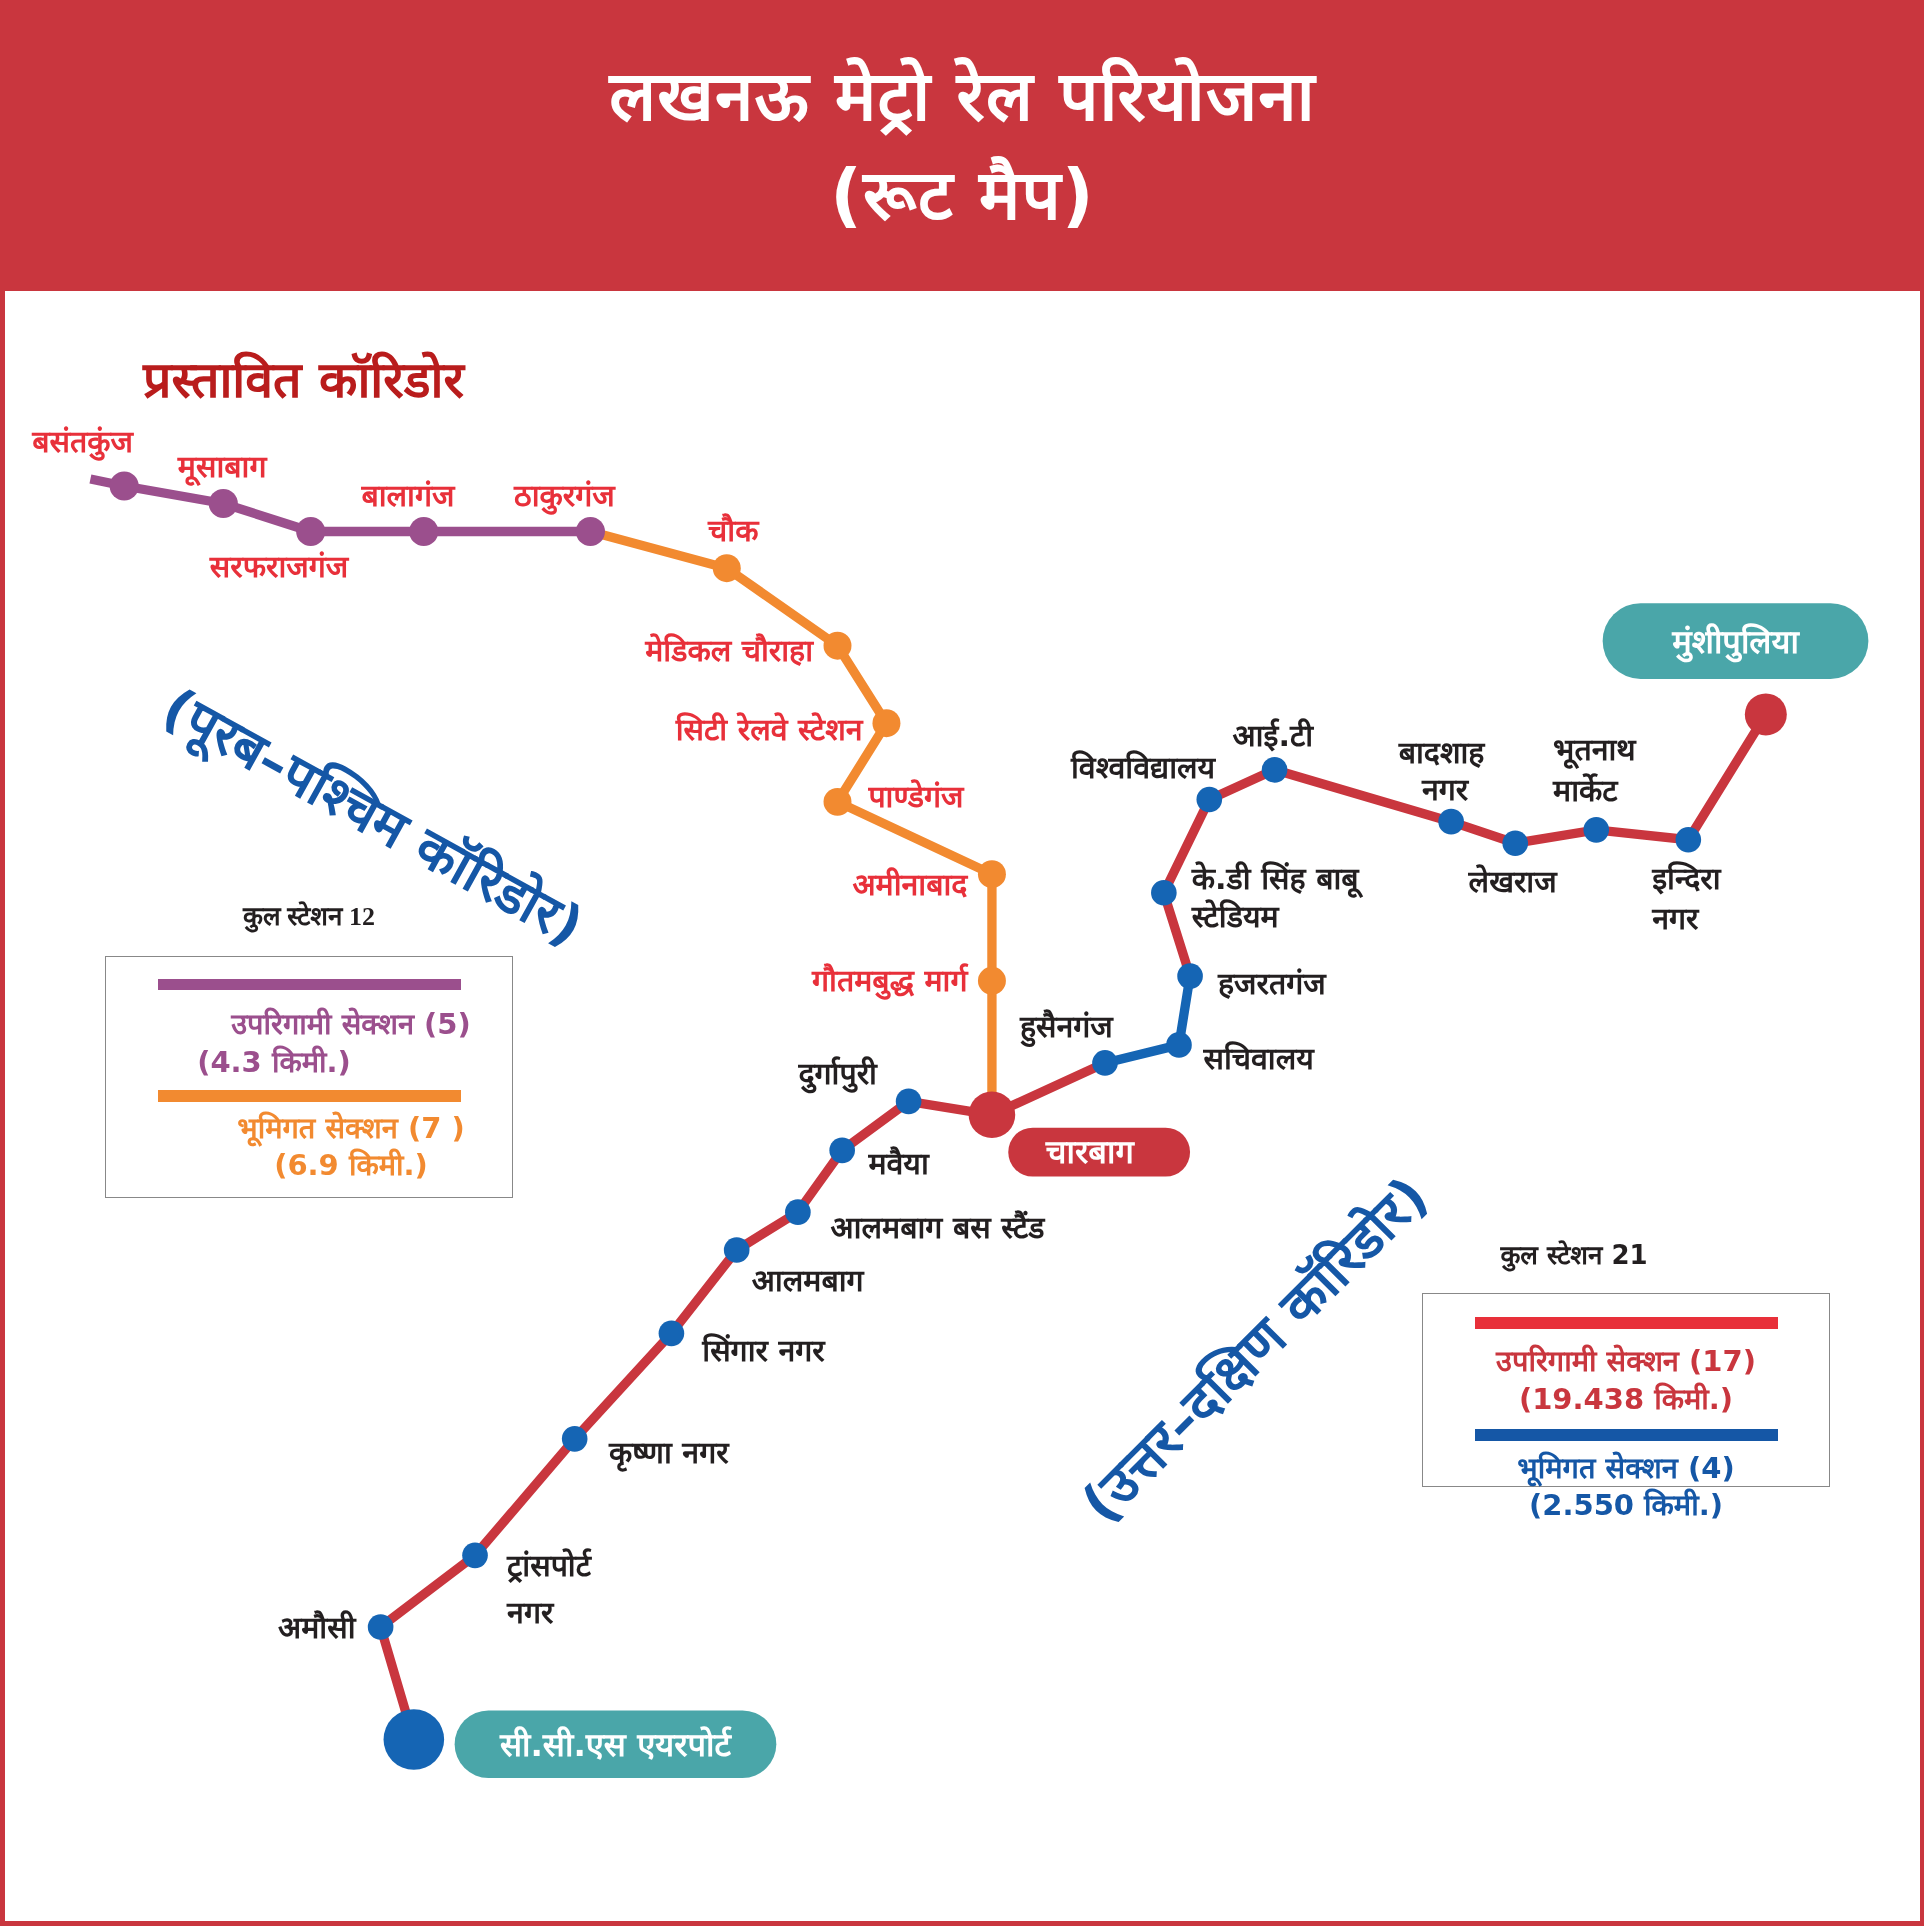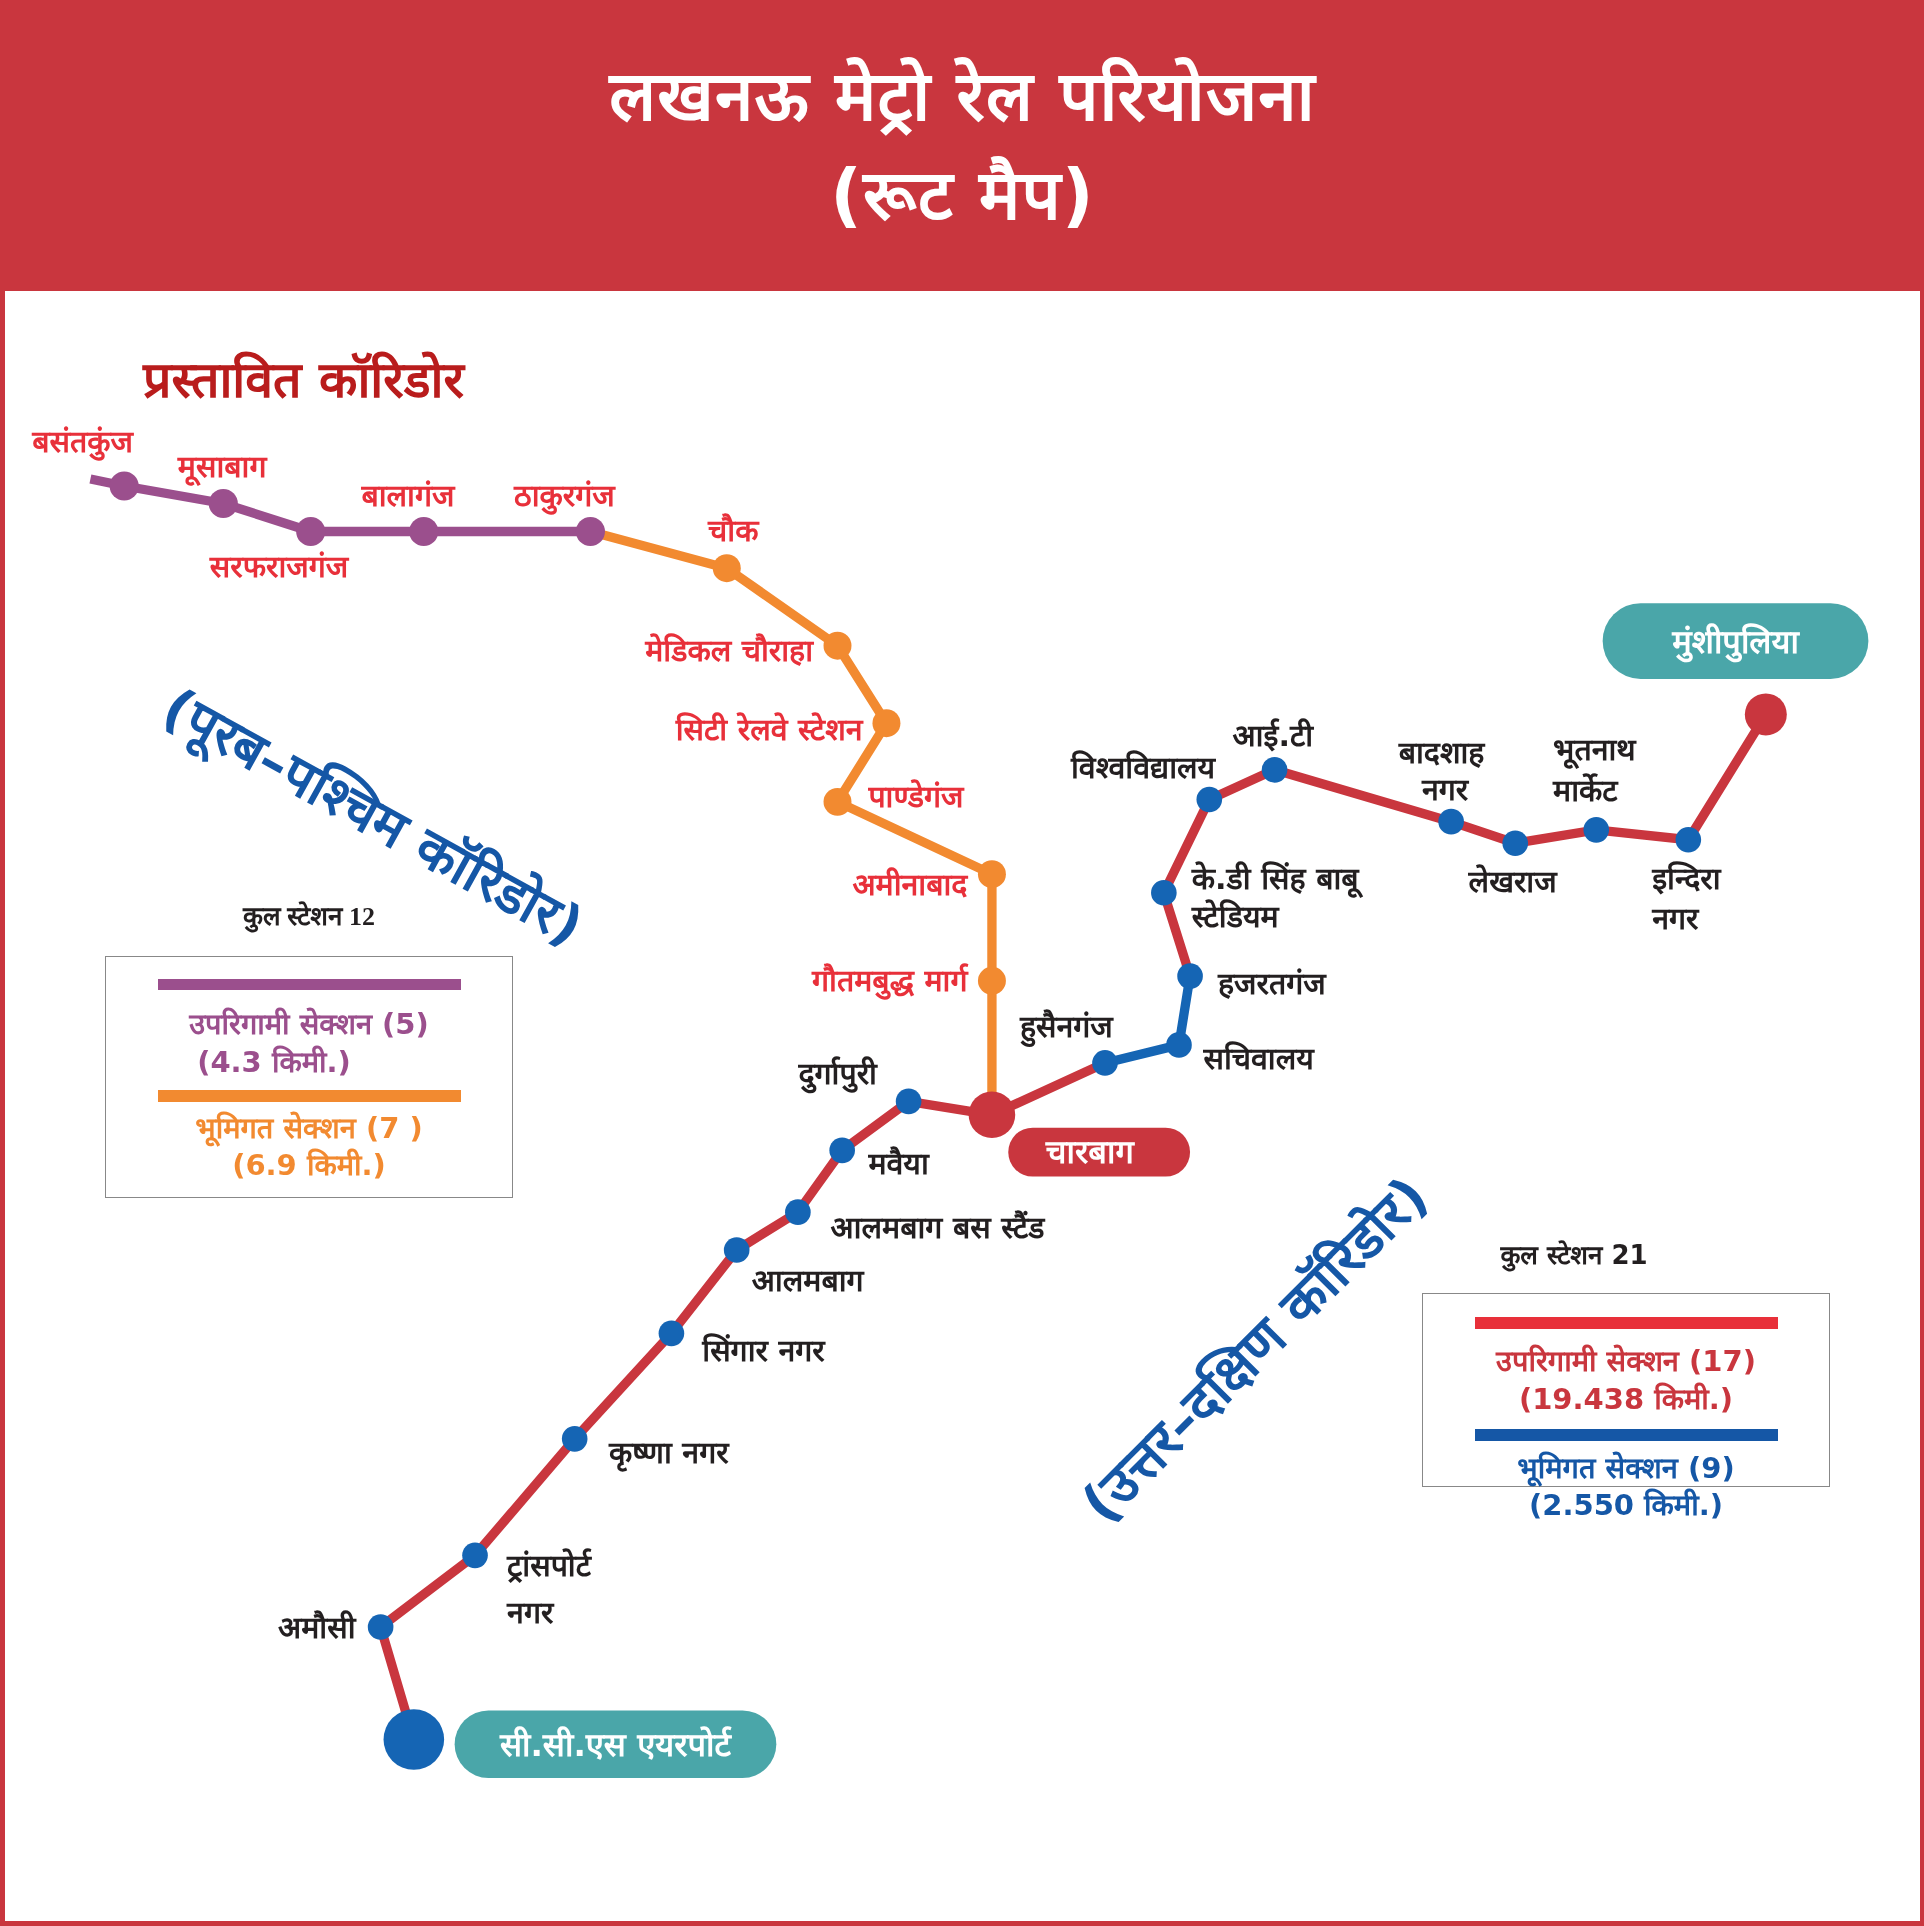--- a/index.html
+++ b/index.html
@@ -140,31 +140,31 @@
     <text x="2440" y="1372">नगर</text>
     <text x="2520" y="1530">लेखराज</text>
     <text x="2665" y="1305">भूतनाथ</text>
     <text x="2665" y="1375">मार्केट</text>
     <text x="2835" y="1525">इन्दिरा</text>
     <text x="2835" y="1595">नगर</text>
   </g>
 </svg>
 
 <div class="total" style="left:105px; top:897px; width:408px;font-family:Liberation Serif, serif;">कुल स्टेशन 12</div>
-<div class="legend-box" style="left:105px; top:956px; width:408px; height:242px;">
+<div class="legend-box" style="left:105px; top:956px; width:408px; height:242px;padding-left:42px;">
   <div class="legend-bar" style="left:52px; top:21.6px; width:303px; background:#9b4f8d;"></div>
   <div class="legend-text" style="top:49px; color:#9b4f8d;">उपरिगामी सेक्शन (5)</div>
   <div class="legend-text" style="top:87px; left:-35px; color:#9b4f8d;">(4.3 किमी.)</div>
   <div class="legend-bar" style="left:52px; top:133px; width:303px; background:#f28a30;"></div>
   <div class="legend-text" style="top:153px; color:#f28a30;">भूमिगत सेक्शन (7 )</div>
   <div class="legend-text" style="top:190px; color:#f28a30;">(6.9 किमी.)</div>
 </div>
 
 <div class="total" style="left:1370px; top:1236px; width:408px;">कुल स्टेशन 21</div>
 <div class="legend-box" style="left:1422px; top:1293px; width:408px; height:194px;">
   <div class="legend-bar" style="left:52px; top:23px; width:303px; background:#e8303a;"></div>
   <div class="legend-text" style="top:49px; color:#c9363e;">उपरिगामी सेक्शन (17)</div>
   <div class="legend-text" style="top:87px; color:#c9363e;">(19.438 किमी.)</div>
   <div class="legend-bar" style="left:52px; top:135px; width:303px; background:#1557a6;"></div>
-  <div class="legend-text" style="top:156px; color:#1557a6;">भूमिगत सेक्शन (9)</div>
+  <div class="legend-text" style="top:156px; color:#1557a6;">भूमिगत सेक्शन (4)</div>
   <div class="legend-text" style="top:193px; color:#1557a6;">(2.550 किमी.)</div>
 </div>
 
 
 </body></html>

